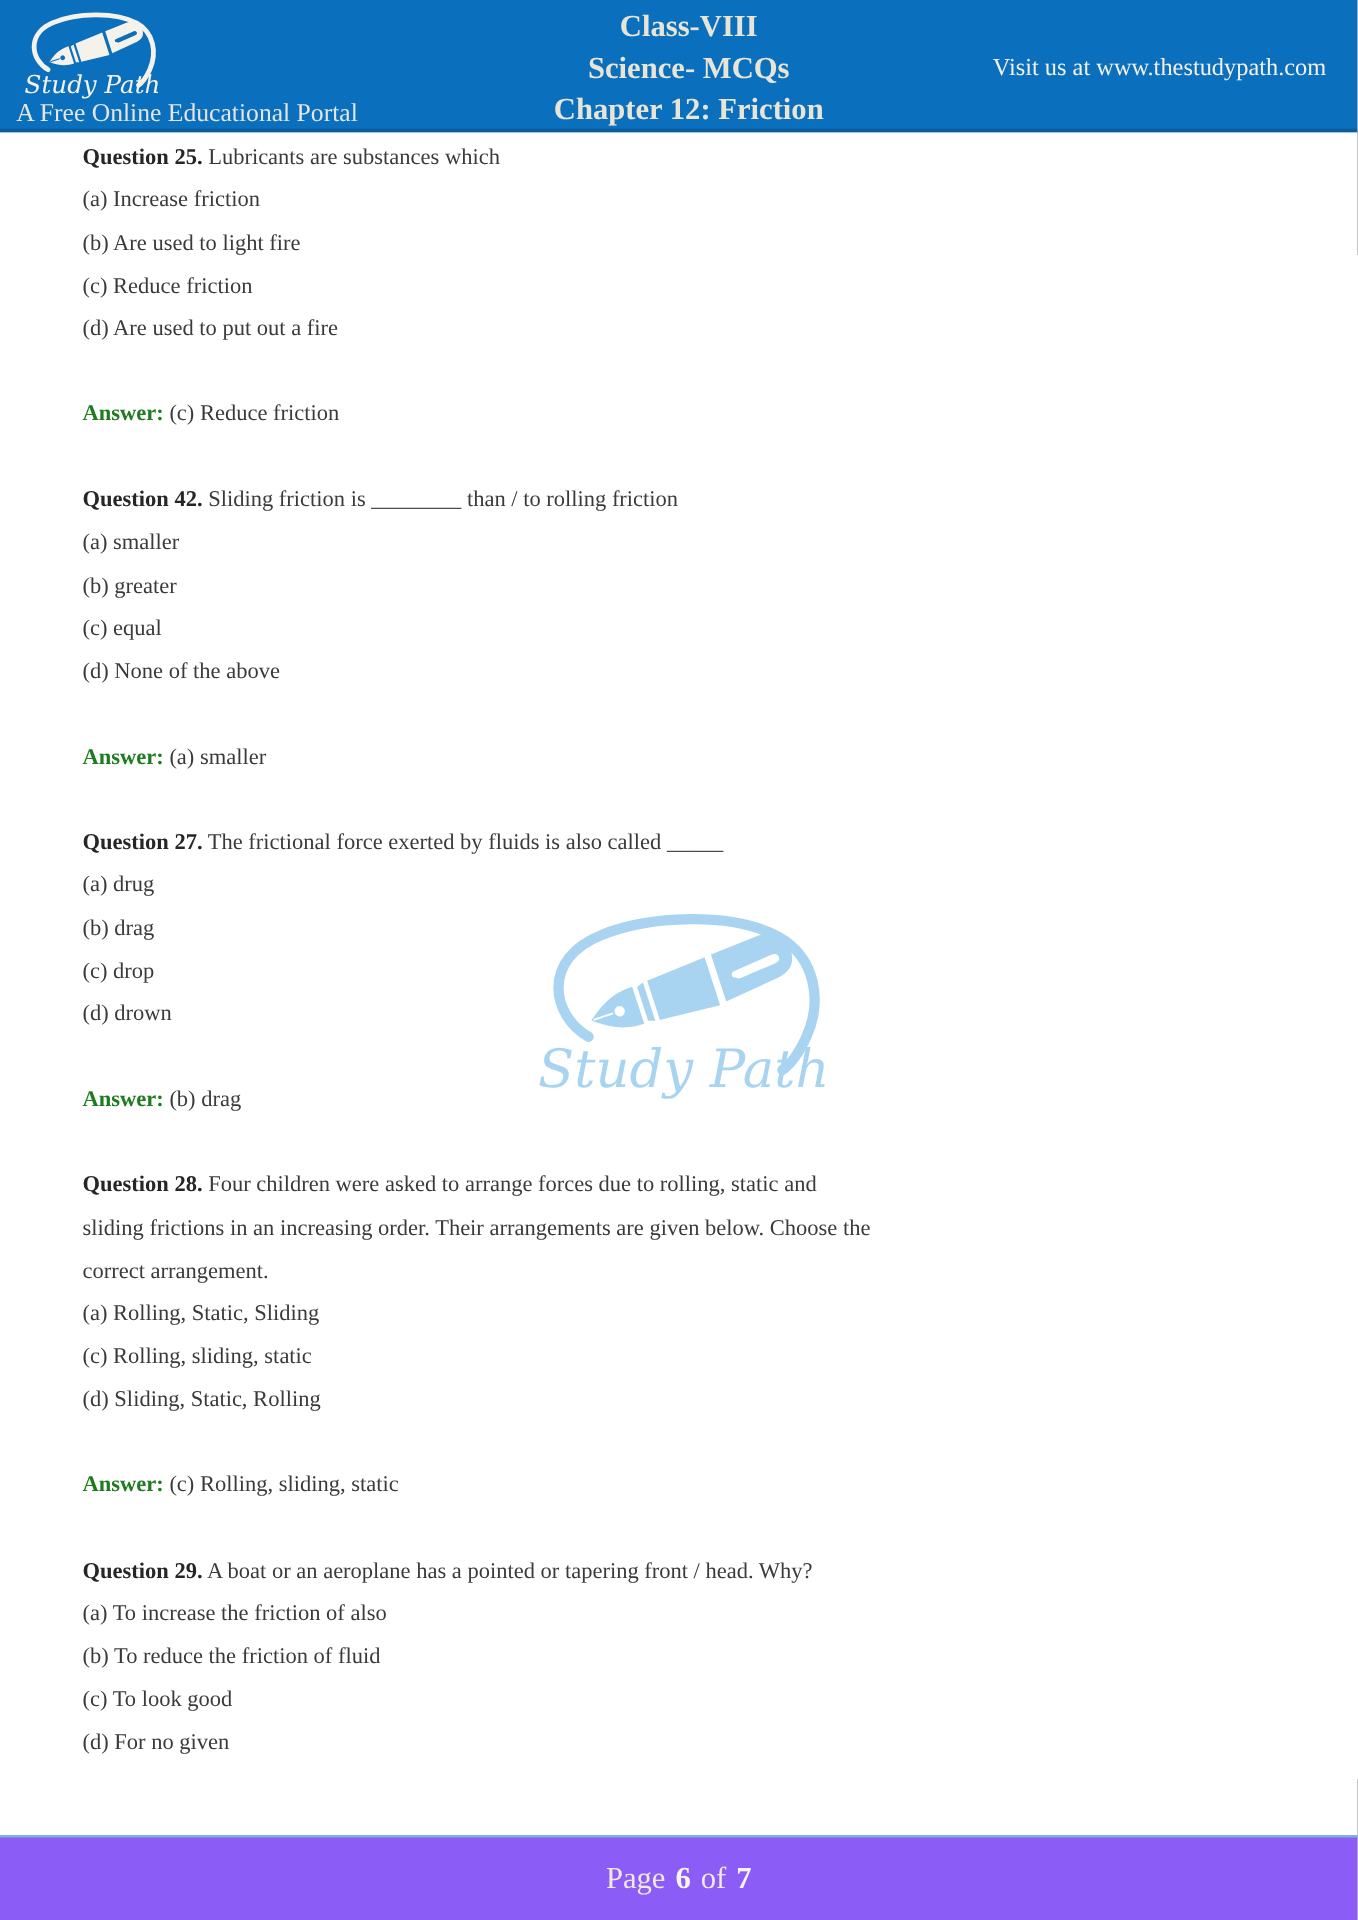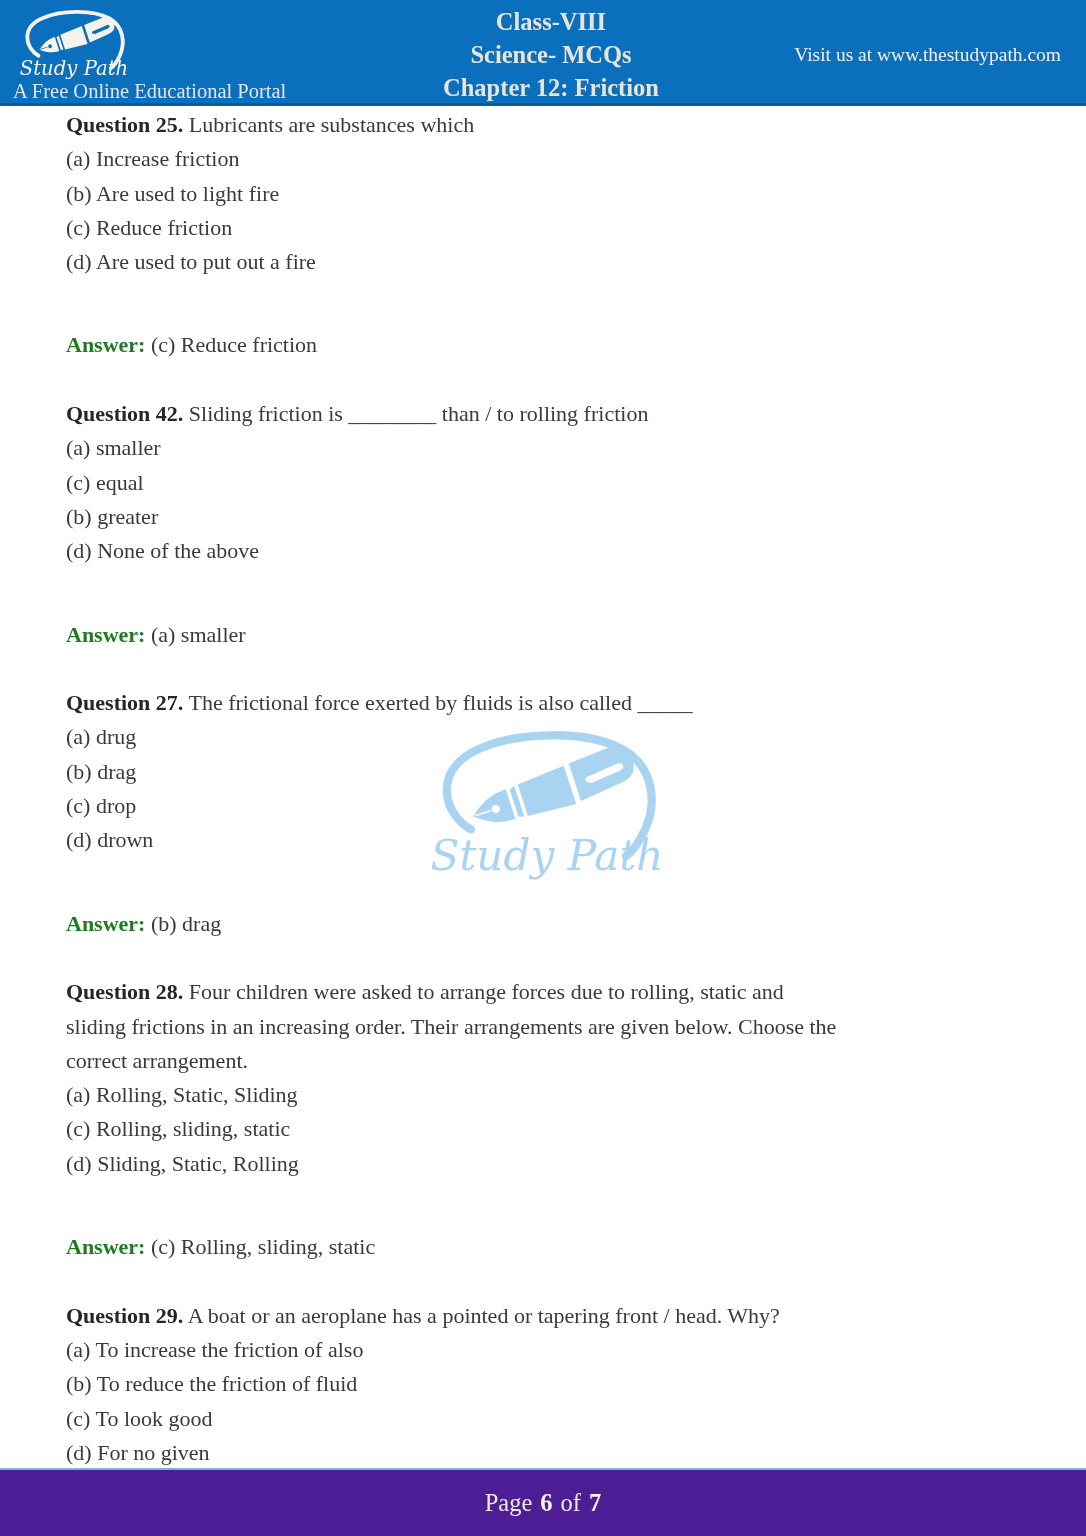--- a/index.html
+++ b/index.html
@@ -11,29 +11,29 @@
   .logo{position:absolute;left:12px;top:1px;width:124px;color:#f4f2ea;}
   .logo svg{display:block;width:124px;height:auto;}
   .tagline{position:absolute;left:13px;top:80px;font-size:20.5px;color:#e5e5e5;white-space:nowrap;}
   .header-title{position:absolute;left:16px;right:0;top:5px;text-align:center;color:#e9e5d6;
                 font-weight:bold;font-size:24.5px;line-height:33px;}
   .visit{position:absolute;right:25px;top:9px;font-size:19.5px;color:#f3f0e7;white-space:nowrap;margin-top:35px;}
   
   .body{position:absolute;top:106px;left:0;right:0;bottom:68px;background:#ffffff;}
   .watermark{position:absolute;left:414px;top:606px;width:266px;color:#a9d4f1;z-index:0;}
   .watermark svg{display:block;width:266px;height:auto;}
-  .questions{position:relative;z-index:1;padding:2px 56px 0 66px;font-size:22px;
+  .questions{position:relative;z-index:1;padding:2px 56px 0 66px;font-size:18px;
              line-height:34.3px;color:#3a3a3a;}
   .q-block{margin-top:34.3px;}
   .q-block:first-child{margin-top:0;}
   .q-label{font-weight:bold;color:#262626;}
-  .answer-line{margin-top:49px;}
+  .answer-line{margin-top:34px;}
   .answer-label{font-weight:bold;color:#1e7b20;}
   
-  .footer{position:absolute;left:0;right:0;bottom:0;height:68px;background:#4c1d95;
+  .footer{position:absolute;left:0;right:0;bottom:0;height:68px;background:#8b5cf6;
           border-top:2px solid #7fb2d9;box-sizing:border-box;display:flex;align-items:center;
           justify-content:center;gap:8px;color:#eee9da;font-size:24.5px;}
   .footer .pg-num{font-weight:bold;color:#f7f5ed;}
 </style>
 </head>
 <body>
 
 <div class="page">
 
   <header class="header">
@@ -84,22 +84,22 @@
           <div class="q-line"><span class="q-label">Question 25.</span> <span class="q-text">Lubricants are substances which</span></div>
           <div class="option-line">(a) Increase friction</div>
           <div class="option-line">(b) Are used to light fire</div>
           <div class="option-line">(c) Reduce friction</div>
           <div class="option-line">(d) Are used to put out a fire</div>
           <div class="answer-line"><span class="answer-label">Answer:</span> <span class="answer-text">(c) Reduce friction</span></div>
         </div>
         <div class="q-block">
           <div class="q-line"><span class="q-label">Question 42.</span> <span class="q-text">Sliding friction is ________ than / to rolling friction</span></div>
           <div class="option-line">(a) smaller</div>
+          <div class="option-line">(b) greater</div>
           <div class="option-line">(c) equal</div>
-          <div class="option-line">(b) greater</div>
           <div class="option-line">(d) None of the above</div>
           <div class="answer-line"><span class="answer-label">Answer:</span> <span class="answer-text">(a) smaller</span></div>
         </div>
         <div class="q-block">
           <div class="q-line"><span class="q-label">Question 27.</span> <span class="q-text">The frictional force exerted by fluids is also called _____</span></div>
           <div class="option-line">(a) drug</div>
           <div class="option-line">(b) drag</div>
           <div class="option-line">(c) drop</div>
           <div class="option-line">(d) drown</div>
           <div class="answer-line"><span class="answer-label">Answer:</span> <span class="answer-text">(b) drag</span></div>

